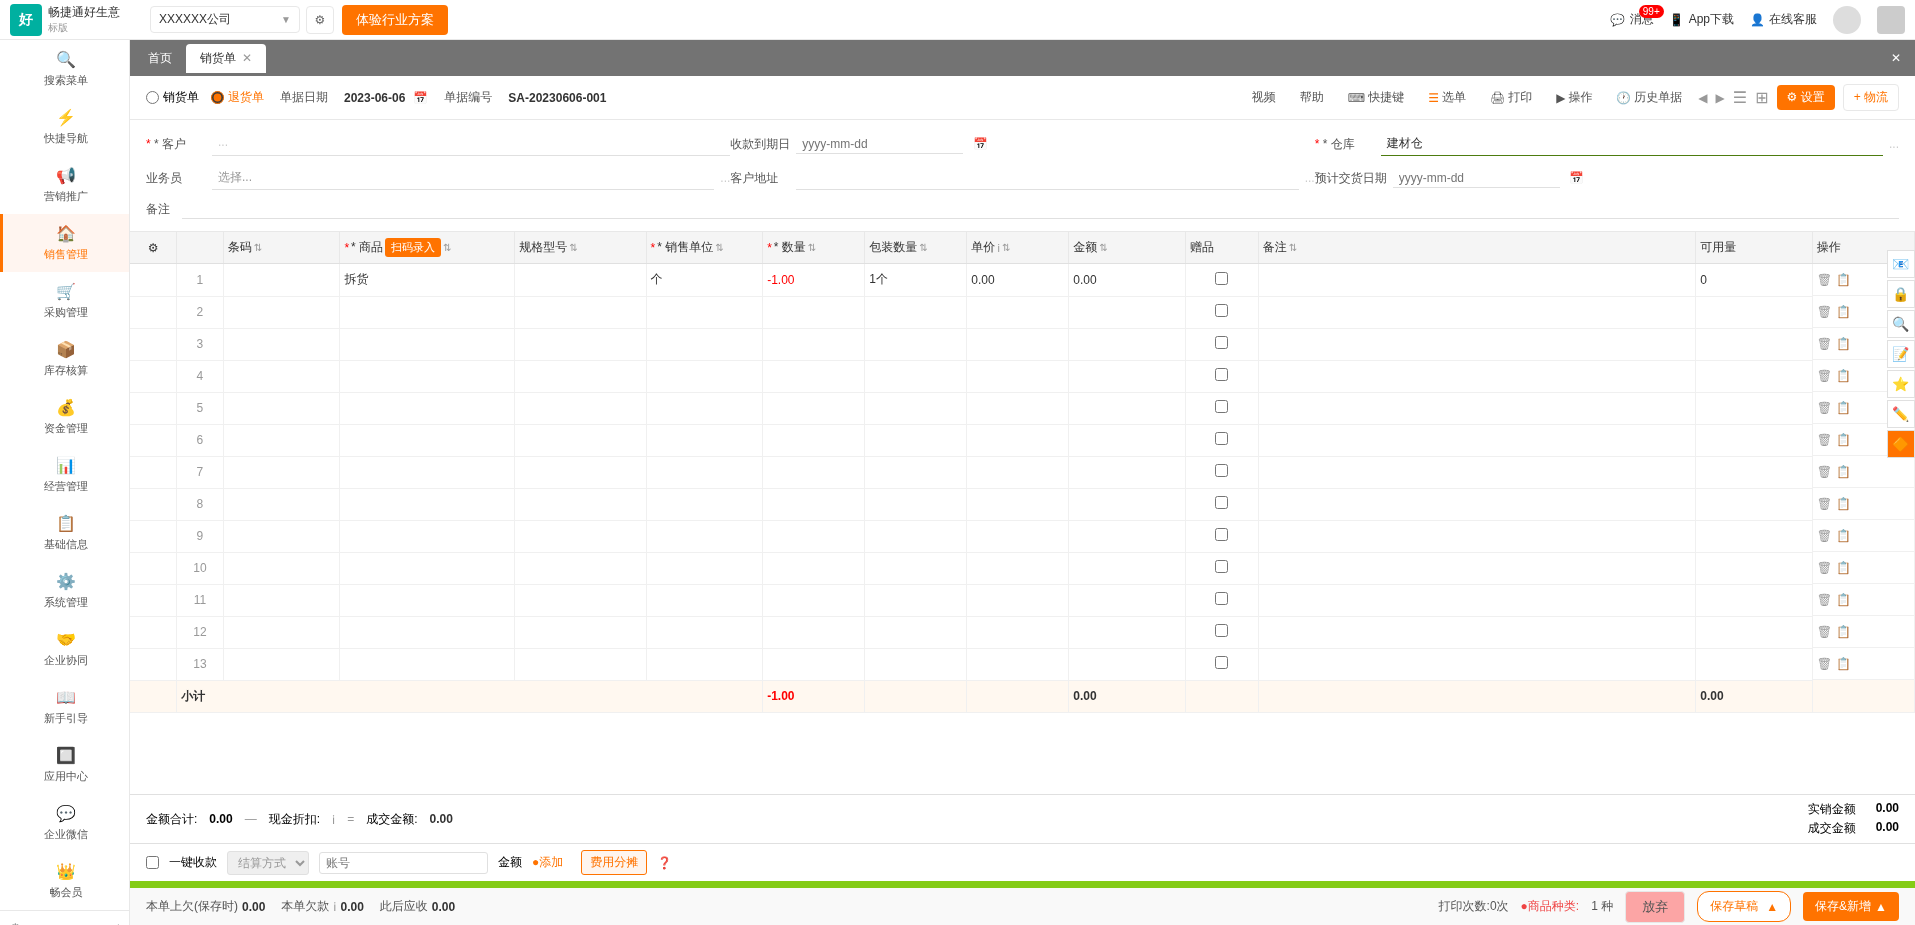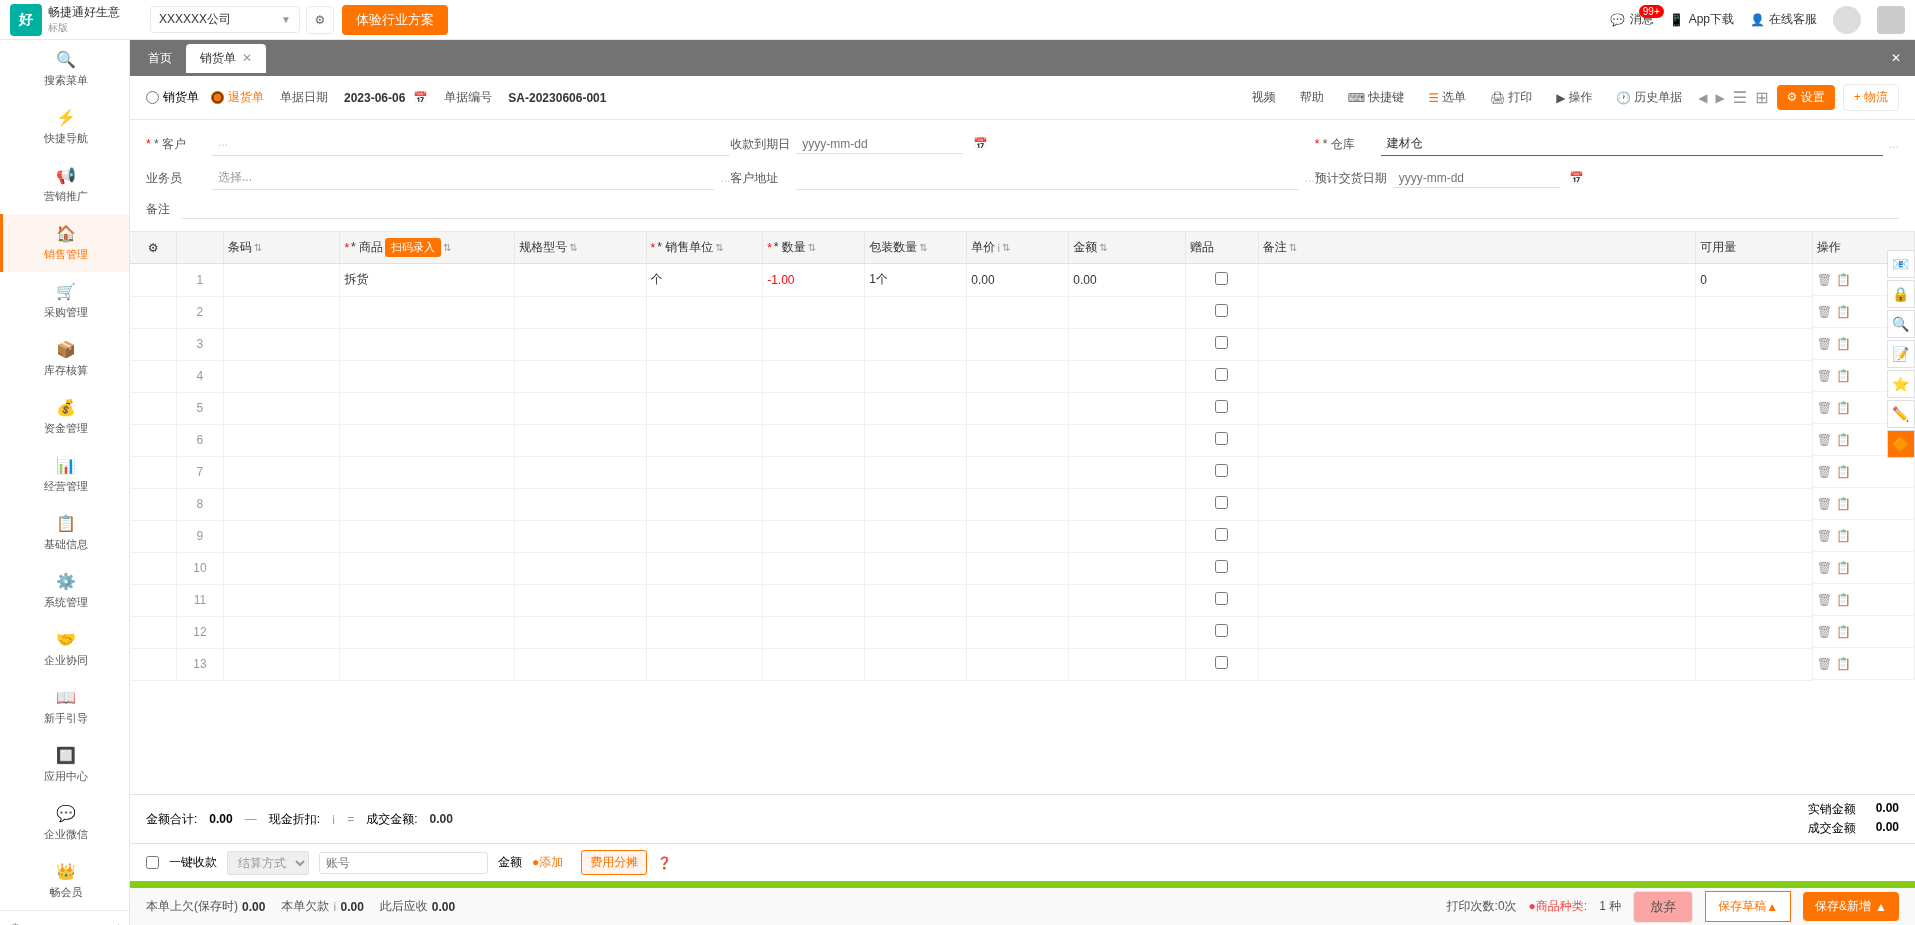--- a/index.html
+++ b/index.html
@@ -80,21 +80,21 @@
     .fee-btn { border: 1px solid #ff7300; color: #ff7300; background: white; border-radius: 3px; padding: 3px 8px; cursor: pointer; font-size: 12px; }
     .summary-row { display: flex; justify-content: space-between; width: 100%; }
 
     
     .footer-bar { background: #f9f9f9; border-top: 7px solid #84cc16; padding: 8px 16px; display: flex; align-items: center; flex-shrink: 0; height: 44px; }
     .footer-info { display: flex; align-items: center; gap: 16px; }
     .footer-item { display: flex; align-items: center; gap: 4px; color: #555; }
     .footer-value { color: #333; font-weight: bold; }
     .footer-actions { margin-left: auto; display: flex; align-items: center; gap: 12px; }
     .abandon-btn { border: 1px solid #e8e8e8; background: #fca5a5; color: #555; border-radius: 4px; padding: 6px 16px; cursor: pointer; font-size: 13px; }
-    .save-draft-btn { border: 1px solid #ff7300; background: white; color: #ff7300; border-radius: 0; padding: 6px 12px; cursor: pointer; font-size: 13px; display: flex; align-items: center; gap: 0; }
+    .save-draft-btn { border: 1px solid #ff7300; background: white; color: #ff7300; border-radius: 12px; padding: 6px 12px; cursor: pointer; font-size: 13px; display: flex; align-items: center; gap: 8px; }
     .save-new-btn { background: #ff7300; color: white; border: none; border-radius: 4px; padding: 6px 12px; cursor: pointer; font-size: 13px; display: flex; align-items: center; gap: 4px; }
 
     
     .right-float { position: fixed; right: 0; top: 200px; display: flex; flex-direction: column; gap: 2px; }
     .float-btn { width: 28px; height: 28px; background: white; border: 1px solid #e0e0e0; display: flex; align-items: center; justify-content: center; cursor: pointer; color: #666; font-size: 14px; }
     .float-btn.orange { background: #ff7300; color: white; }
 
     .col-sort-icon { color: #999; font-size: 10px; cursor: pointer; }
     th .th-inner { display: flex; align-items: center; gap: 2px; }
     .info-icon { color: #999; font-size: 11px; cursor: pointer; }
@@ -642,20 +642,32 @@
       <td></td>
       <td></td>
       <td style="text-align:center;"><input type="checkbox" style=""></td>
       <td></td>
       <td></td>
       <td style="display:flex;align-items:center;gap:4px;padding:4px;">
         <span style="cursor:pointer;color:#999;">🗑</span>
         <span style="cursor:pointer;color:#999;">📋</span>
       </td>
     </tr>
+              <tr style="background: rgb(255, 248, 240);">
+    <td></td>
+    <td colspan="5" style="font-weight:bold;padding:6px 4px;">小计</td>
+    <td style="color:red;font-weight:bold;">-1.00</td>
+    <td></td>
+    <td></td>
+    <td style="font-weight:bold;">0.00</td>
+    <td></td>
+    <td></td>
+    <td style="font-weight:bold;">0.00</td>
+    <td></td>
+  </tr>
             </tbody>
         </table>
       </div>
     </div>
 
     <div class="sum-bar" style="display:flex;align-items:center;background:white;border-top:1px solid #e0e0e0;padding:6px 16px;gap:12px;flex-shrink:0;">
       <span>金额合计:</span>
       <span style="font-weight:bold;">0.00</span>
       <span class="dash-separator">—</span>
       <span>现金折扣:</span>

